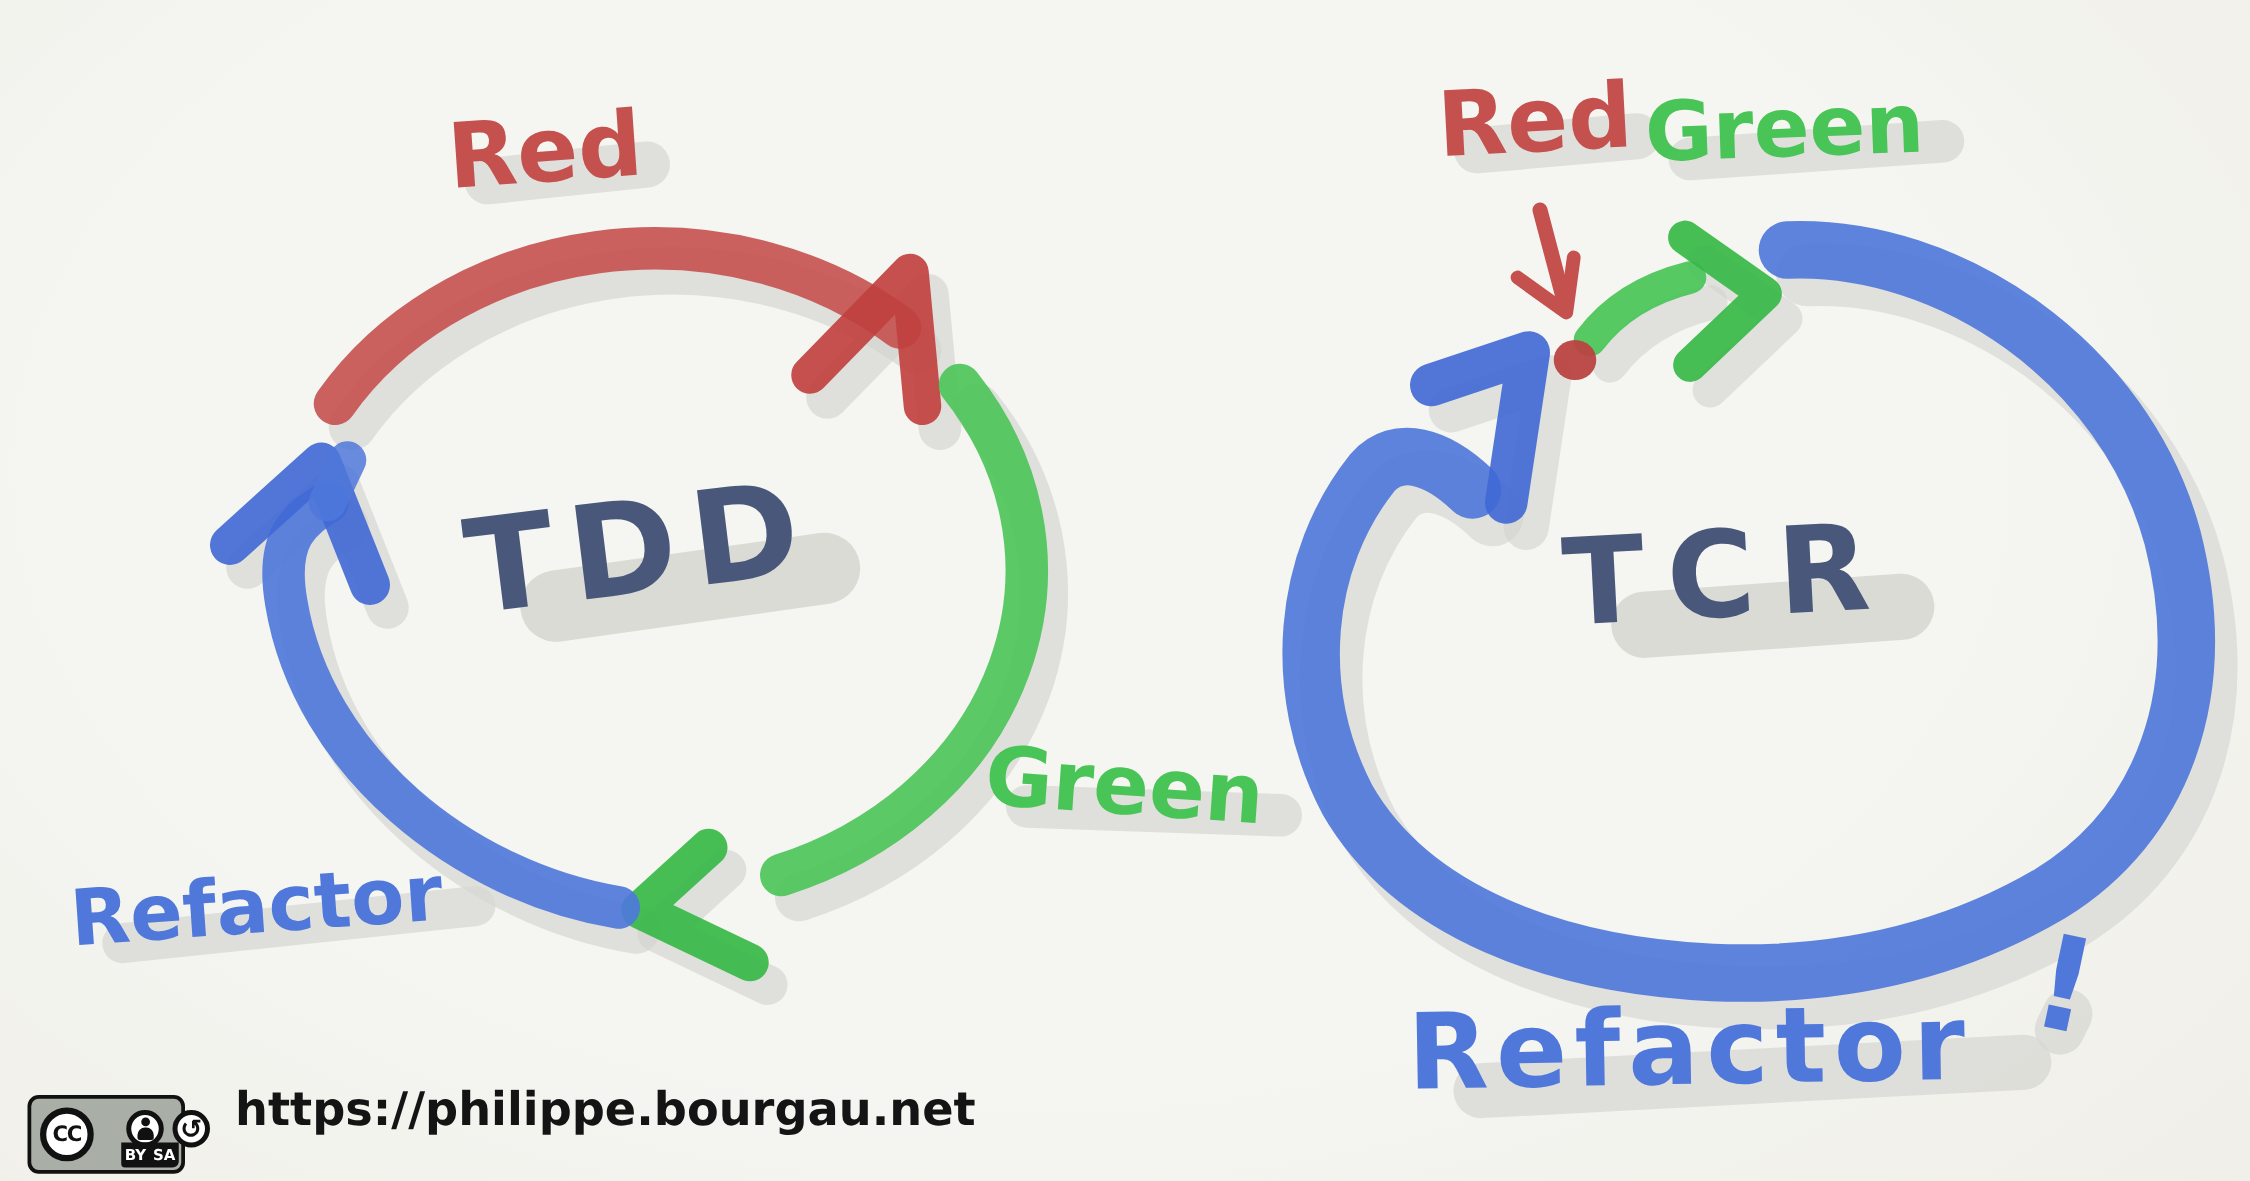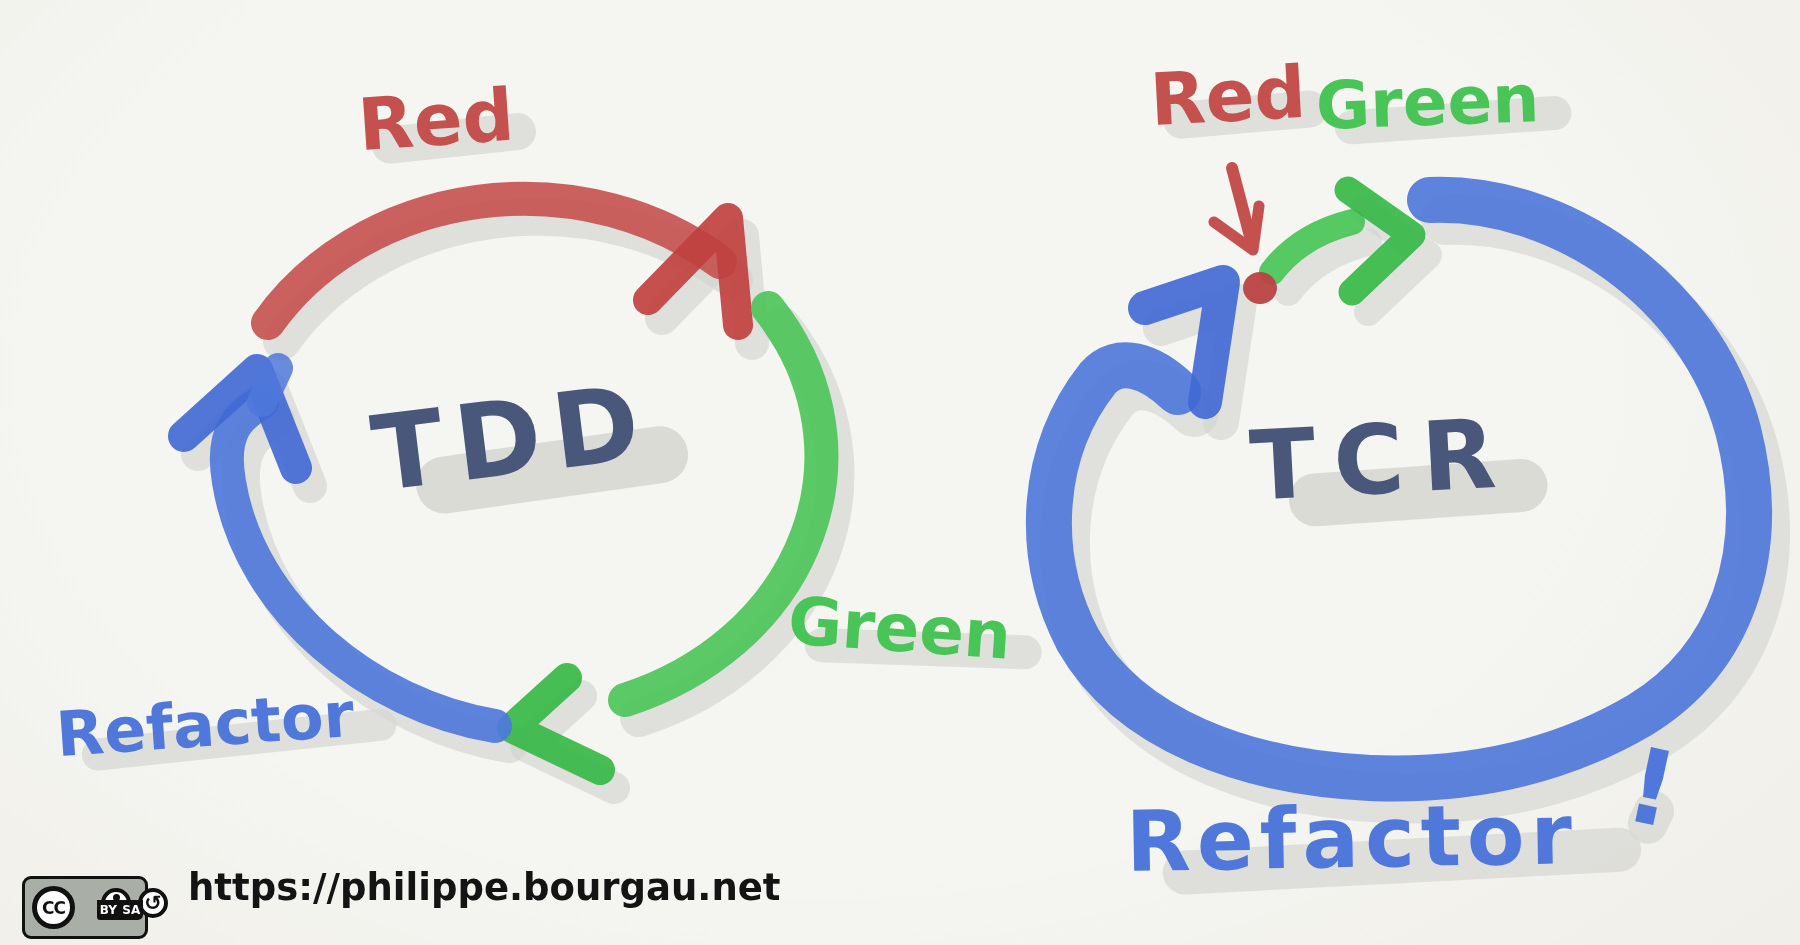--- a/index.html
+++ b/index.html
@@ -66,21 +66,21 @@
     position:absolute;left:188px;top:866px;
     font-size:37px;font-weight:bold;color:#141414;
     letter-spacing:0px;z-index:3;
   }
   .badge{
     position:absolute;left:22px;top:876px;width:126px;height:63px;
     background:#a9aea6;border:3px solid #111;border-radius:9px;
     box-sizing:border-box;z-index:3;
   }
   .badge .strip{
-    position:absolute;left:72px;right:2px;bottom:16px;height:20px;
+    position:absolute;left:72px;right:2px;bottom:2px;height:20px;
     background:#111;border-radius:0 0 5px 3px;
     display:flex;justify-content:space-around;align-items:center;
   }
   .badge .strip span{color:#fff;font-size:12px;font-weight:bold;line-height:1;}
   .cc-circle{
     position:absolute;left:7px;top:7px;width:43px;height:43px;
     background:#fff;border:5px solid #111;border-radius:50%;
     box-sizing:border-box;display:flex;align-items:center;justify-content:center;
     font-size:17px;font-weight:bold;color:#111;letter-spacing:-1px;
   }

